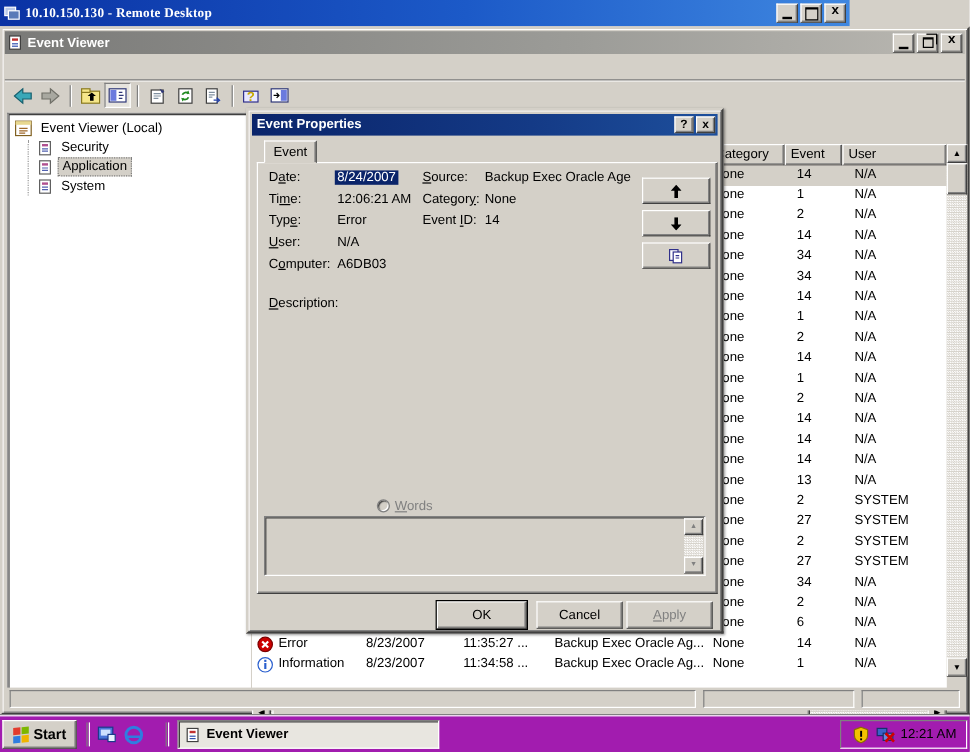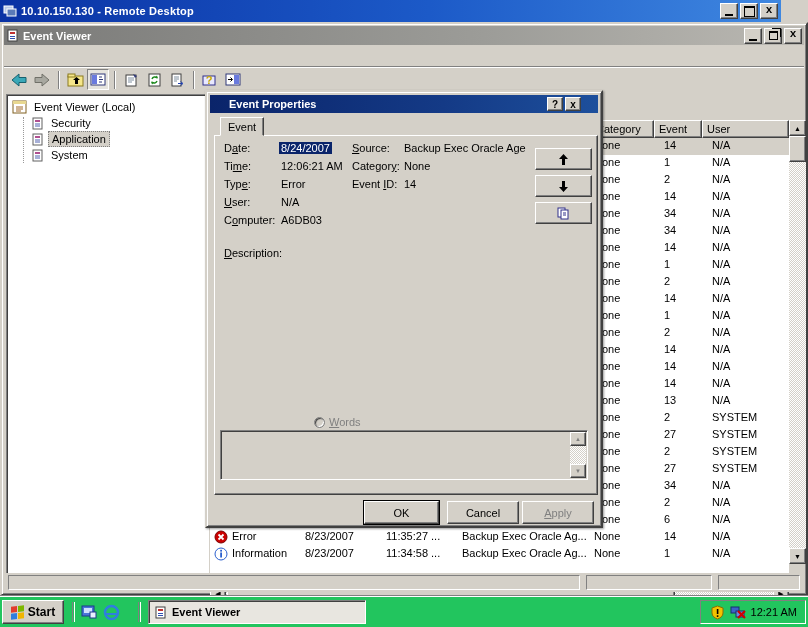--- a/index.html
+++ b/index.html
@@ -4,23 +4,23 @@
 <style>
   * { margin:0; padding:0; box-sizing:border-box; }
   html,body { width:808px; height:627px; overflow:hidden; }
   body { font-family:"Liberation Sans", sans-serif; font-size:11px; color:#000; }
   .screen { position:absolute; top:0; left:0; width:808px; height:627px; background:#d4d0c8; }
   .btn   { border:1px solid; border-color:#ffffff #404040 #404040 #ffffff; box-shadow:inset -1px -1px 0 #808080; background:#d4d0c8; }
   .sunk  { border:1px solid; border-color:#808080 #ffffff #ffffff #808080; box-shadow:inset 1px 1px 0 #404040; }
   .well  { border:1px solid; border-color:#808080 #ffffff #ffffff #808080; box-shadow:inset 1px 1px 0 #404040; background:#fff; }
 
   
-  .rdp-bar { position:absolute; top:0; left:0; width:781px; height:22px;
+  .rdp-bar { position:absolute; top:0; left:0; width:708px; height:22px;
     background:linear-gradient(90deg,#0a32a4 0%, #1c5ac8 55%, #3f87e0 100%);
-    display:flex; align-items:center; padding:0 3px; }
+    display:flex; align-items:center; padding:0 3px;font-family:Liberation Serif, serif; }
   .rdp-title { color:#fff; font-weight:bold; flex:1; margin-left:4px; letter-spacing:.2px; }
   .cap-btn { width:18px; height:16px; margin-left:2px; display:flex; align-items:center; justify-content:center;
     font-size:10px; font-weight:bold; font-family:"Liberation Mono",monospace; }
   .glyph-min::after { content:""; display:block; width:8px; height:2px; background:#000; margin-top:8px; }
   .glyph-max::after { content:""; display:block; width:9px; height:8px; border:1px solid #000; border-top:2px solid #000; }
   .glyph-rest::after{ content:""; display:block; width:7px; height:6px; border:1px solid #000; border-top:2px solid #000; box-shadow:2px -2px 0 -0px #d4d0c8, 3px -3px 0 #000; }
   .glyph-x { position:relative; }
   .glyph-x::after { content:"x"; font-size:11px; font-weight:bold; line-height:10px; margin-top:-3px; }
 
   
@@ -70,42 +70,42 @@
   .hsb-btn { position:absolute; top:0; width:16px; height:16px; display:flex; align-items:center; justify-content:center; font-size:7px; }
 
   .statusbar { position:absolute; left:2px; right:2px; bottom:2px; height:19px; background:#d4d0c8; display:flex; gap:6px; padding:2px 4px; }
   .status-cell { height:15px; border:1px solid; border-color:#808080 #ffffff #ffffff #808080; }
 
   
   .dialog { position:absolute; left:205px; top:90px; width:398px; height:438px; background:#d4d0c8;
     border:2px solid; border-color:#d4d0c8 #404040 #404040 #d4d0c8; box-shadow:inset 1px 1px 0 #fff, inset -1px -1px 0 #808080, 1px 1px 2px rgba(0,0,0,.4); z-index:20; }
   .dlg-titlebar { position:absolute; top:3px; left:3px; right:3px; height:18px;
     background:linear-gradient(90deg,#0a246a 0%, #143a86 60%, #1d4f9c 100%);
-    display:flex; align-items:center; padding:0 17px; }
+    display:flex; align-items:center; padding:0 2px; }
   .dlg-title { color:#fff; font-weight:bold; flex:1; margin-left:2px; }
   .dlg-cap { width:16px; height:14px; margin-left:2px; display:flex; align-items:center; justify-content:center; font-weight:bold; font-size:10px; }
   .tab { position:absolute; left:13px; top:25px; width:44px; height:19px; background:#d4d0c8;
     border:1px solid; border-color:#ffffff #404040 transparent #ffffff; box-shadow:inset -1px 0 0 #808080;
     display:flex; align-items:center; justify-content:center; z-index:2; }
   .tab-panel { position:absolute; left:7px; top:43px; width:384px; height:360px;
     border:1px solid; border-color:#ffffff #404040 #404040 #ffffff; box-shadow:inset -1px -1px 0 #808080; background:#d4d0c8; }
   .f-label { position:absolute; white-space:nowrap; }
   .f-value { position:absolute; white-space:nowrap; }
   .hl { background:#0a246a; color:#fff; padding:0 2px; }
   .mini-btn { position:absolute; left:328px; width:57px; height:22px; display:flex; align-items:center; justify-content:center; }
   .desc-box { position:absolute; left:13px; top:168px; width:368px; height:150px; padding:3px 5px; white-space:pre-wrap; line-height:14px; }
   .data-box { position:absolute; left:13px; top:338px; width:368px; height:50px; background:#d4d0c8; }
   .radio { display:inline-block; width:11px; height:11px; border-radius:50%; background:#d4d0c8; border:1px solid #808080; box-shadow:inset 1px 1px 1px #404040, inset -1px -1px 0 #fff; vertical-align:-2px; margin-right:4px; }
   .radio.on::after { content:""; display:block; width:4px; height:4px; border-radius:50%; background:#808080; margin:2.5px auto; }
   .dis { color:#808080; }
   .dlg-btn { position:absolute; top:409px; height:23px; display:flex; align-items:center; justify-content:center; }
   .default-ring { outline:1px solid #000; }
 
   
-  .taskbar { position:absolute; left:0; bottom:0; width:808px; height:31px; background:#22c55e; border-top:1px solid #fff; box-shadow:0 -1px 0 #808080; }
+  .taskbar { position:absolute; left:0; bottom:0; width:808px; height:31px; background:#a21caf; border-top:1px solid #fff; box-shadow:0 -1px 0 #808080; }
   .start-btn { position:absolute; left:2px; top:3px; width:62px; height:24px; display:flex; align-items:center; justify-content:center; gap:4px; font-weight:bold; font-size:12px; }
   .ql-sep { position:absolute; top:5px; width:3px; height:20px; border-left:1px solid #808080; border-right:1px solid #fff; }
   .ql-icon { position:absolute; top:6px; width:18px; height:18px; display:flex; align-items:center; justify-content:center; }
   .task-btn { position:absolute; left:148px; top:3px; width:218px; height:24px; background:#e8e6e0;
     border:1px solid; border-color:#808080 #ffffff #ffffff #808080; box-shadow:inset 1px 1px 0 #404040;
     display:flex; align-items:center; gap:5px; padding-left:5px; font-weight:bold; }
   .tray { position:absolute; right:2px; top:3px; width:106px; height:24px; border:1px solid; border-color:#808080 #ffffff #ffffff #808080; display:flex; align-items:center; justify-content:flex-end; gap:5px; padding:0 8px 0 5px; }
 
   .flag { display:inline-grid; grid-template-columns:6px 6px; grid-template-rows:6px 6px; gap:1px; transform:skewY(-6deg); }
   .flag i { display:block; }

